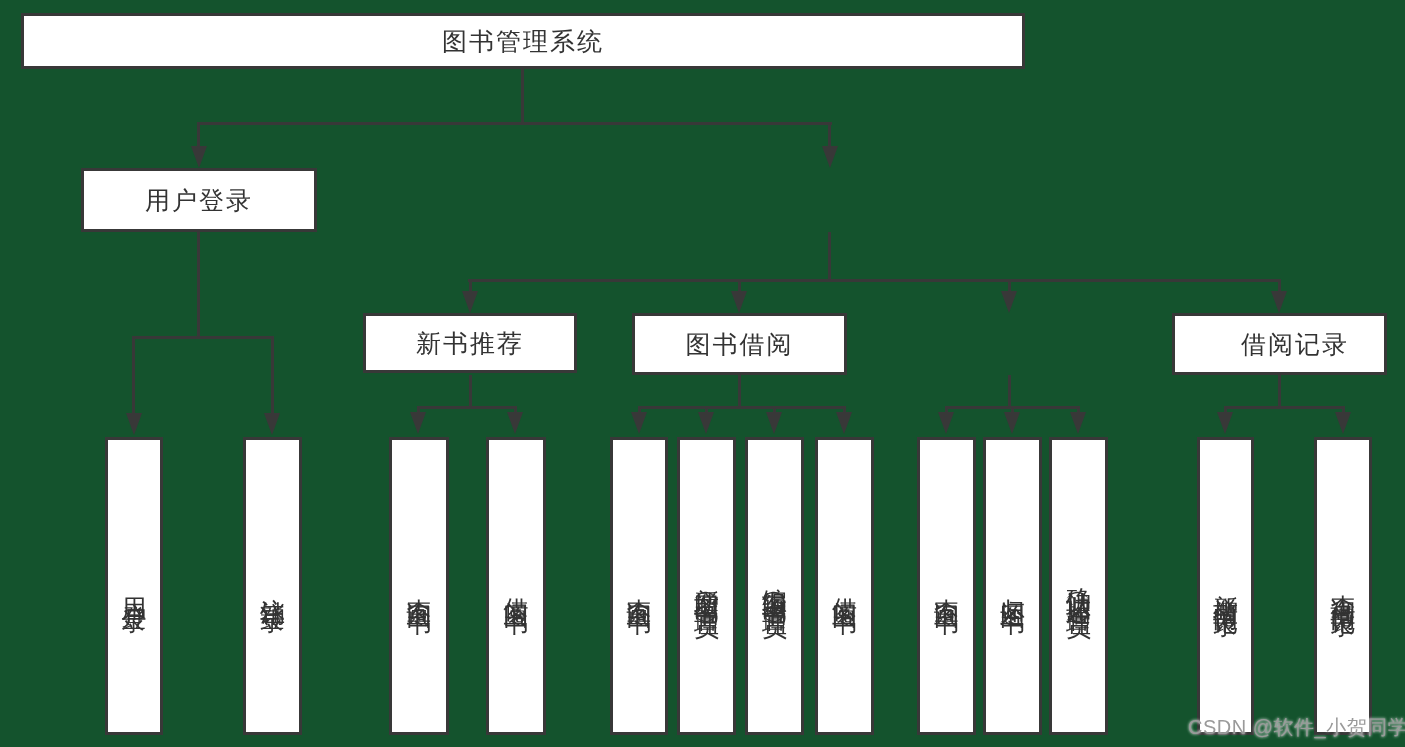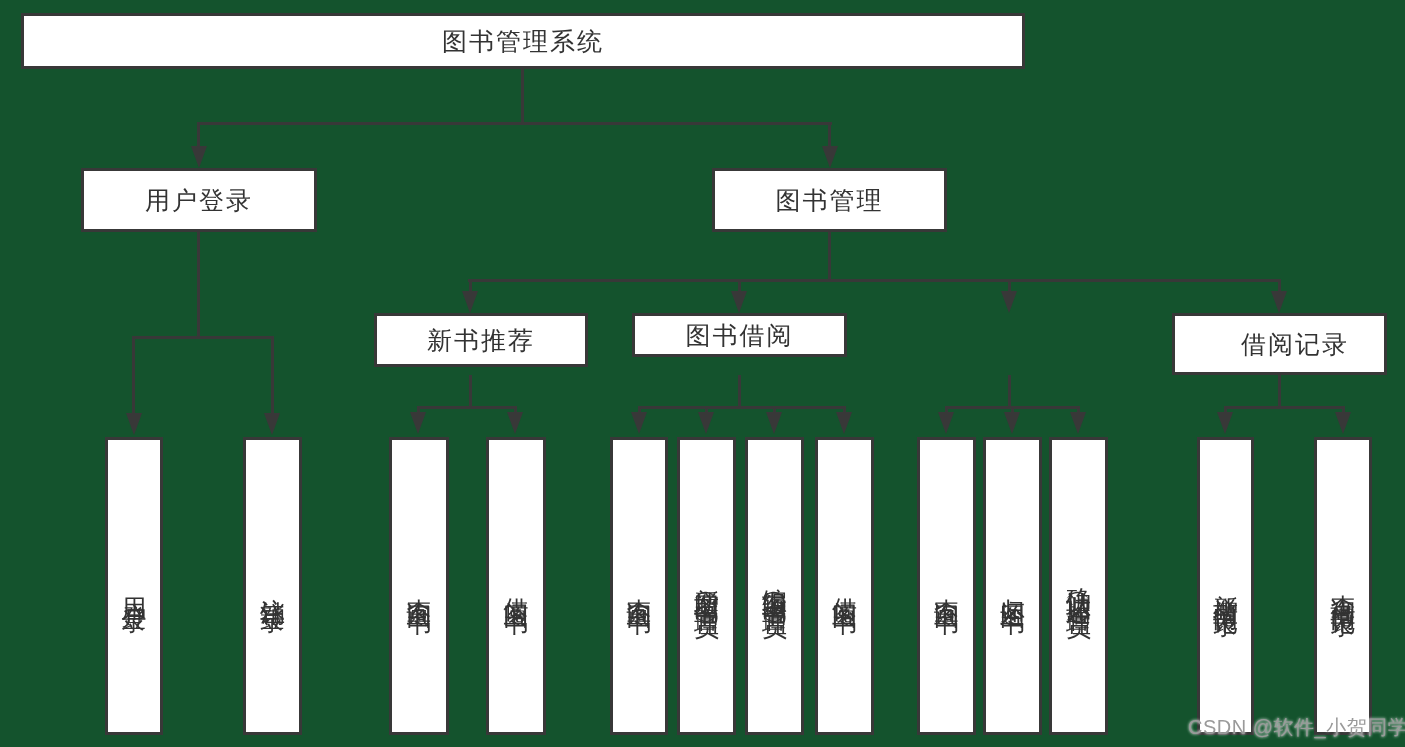--- a/index.html
+++ b/index.html
@@ -74,46 +74,43 @@
   <div class="lv" style="left:521px; top:69px;  height:53px;"></div>
   <div class="lh" style="left:197px; top:122px; width:635px;"></div>
   <div class="lv" style="left:197px; top:122px; height:25px;"></div>
   <div class="ah" style="left:191px; top:146px;"></div>
   <div class="lv" style="left:828px; top:122px; height:25px;"></div>
   <div class="ah" style="left:822px; top:146px;"></div>
 
   <div class="hbox" style="left:81px; top:168px; width:236px; height:64px;">
     <span>用户登录</span>
   </div>
-  <div class="hbox" style="left:712px; top:168px; width:235px; height:64px;">
-    <span>图书管理</span>
-  </div>
 
   <div class="lv" style="left:197px; top:232px; height:104px;"></div>
   <div class="lh" style="left:132px; top:336px; width:142px;"></div>
   <div class="lv" style="left:132px; top:336px; height:77px;"></div>
   <div class="ah" style="left:126px; top:413px;"></div>
   <div class="lv" style="left:271px; top:336px; height:77px;"></div>
   <div class="ah" style="left:264px; top:413px;"></div>
 
   <div class="lv" style="left:828px; top:232px; height:47px;"></div>
   <div class="lh" style="left:468px; top:279px; width:813px;"></div>
   <div class="lv" style="left:469px;  top:279px; height:14px;"></div>
   <div class="ah" style="left:462px;  top:291px;"></div>
   <div class="lv" style="left:738px;  top:279px; height:14px;"></div>
   <div class="ah" style="left:731px;  top:291px;"></div>
   <div class="lv" style="left:1008px; top:279px; height:14px;"></div>
   <div class="ah" style="left:1001px; top:291px;"></div>
   <div class="lv" style="left:1278px; top:279px; height:14px;"></div>
   <div class="ah" style="left:1271px; top:291px;"></div>
 
-  <div class="hbox" style="left:363px; top:313px; width:214px; height:54px;margin-left:11px;">
+  <div class="hbox" style="left:363px; top:313px; width:214px; height:60px;">
     <span>新书推荐</span>
   </div>
-  <div class="hbox" style="left:632px; top:313px; width:215px; height:44px;">
+  <div class="hbox" style="left:632px; top:313px; width:215px; height:62px;">
     <span>图书借阅</span>
   </div>
   <div class="hbox" style="left:1172px; top:313px; width:215px; height:62px;padding-left:31px;">
     <span>借阅记录</span>
   </div>
 
   <div class="lv" style="left:469px; top:375px; height:31px;"></div>
   <div class="lh" style="left:417px; top:406px; width:100px;"></div>
   <div class="lv" style="left:417px; top:406px; height:7px;"></div>
   <div class="ah" style="left:410px; top:412px;"></div>

